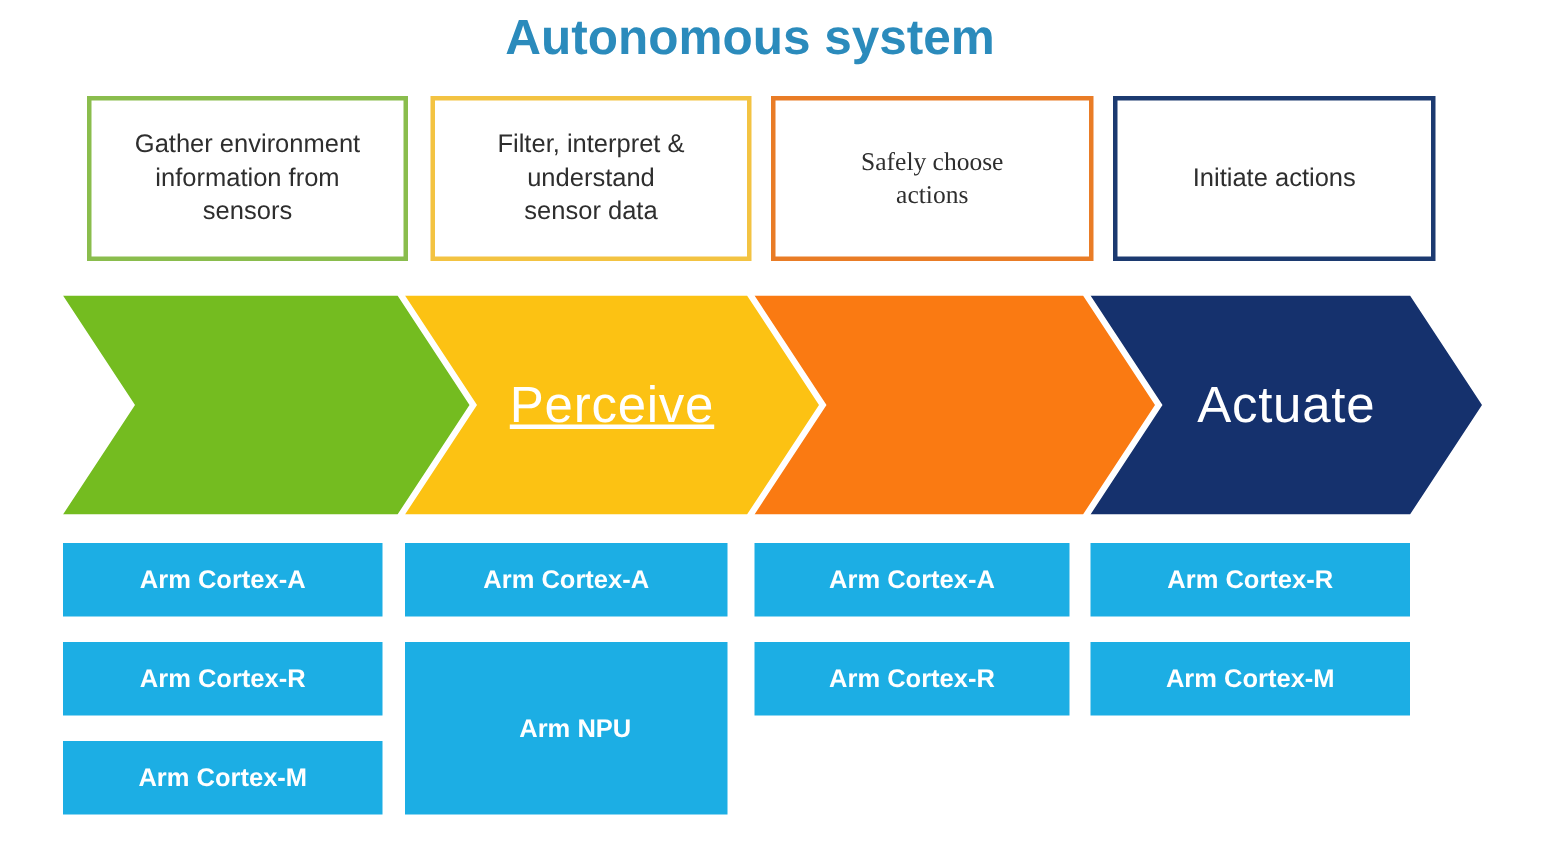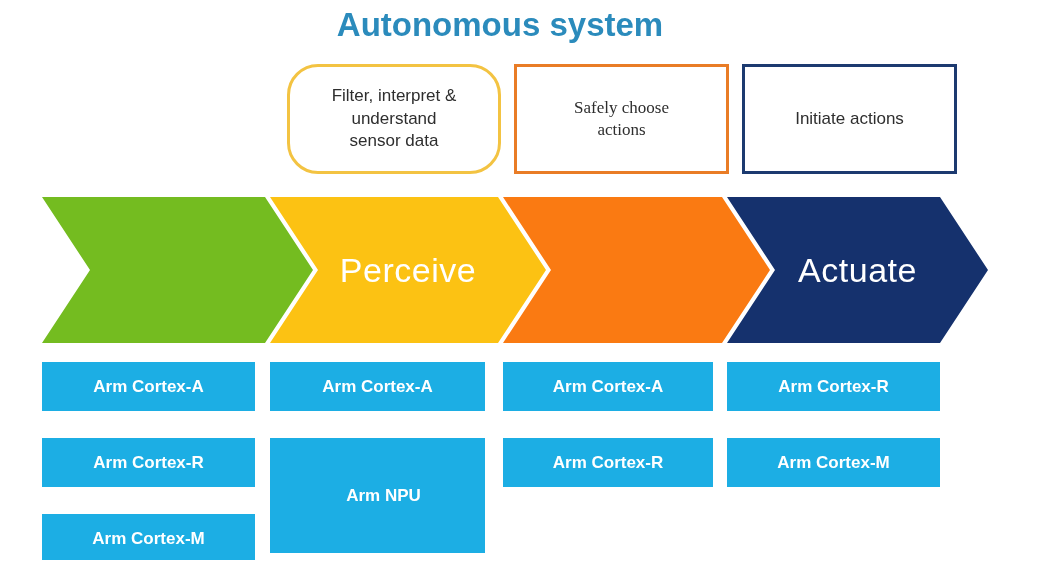--- a/index.html
+++ b/index.html
@@ -30,43 +30,48 @@
   .desc-1{left:287px;width:214px;}
   .desc-2{left:514px;width:215px;font-family:Liberation Serif, serif;}
   .desc-3{left:742px;width:215px;}
   .arrows-svg{position:absolute;left:0;top:197px;width:1040px;height:146px;}
   .chev-label{
     position:absolute;top:197px;height:146px;line-height:146px;
     text-align:center;color:#ffffff;font-size:34px;font-weight:400;
     letter-spacing:0.5px;
   }
   .lbl-0{left:42px;width:271px;}
-  .lbl-1{left:270px;width:276px;}
+  .lbl-1{left:270px;width:276px;text-decoration:underline;}
   .lbl-2{left:503px;width:267px;}
   .lbl-3{left:727px;width:261px;}
   .chip-col{position:absolute;top:362px;}
   .col-0{left:42px;width:213px;}
   .col-1{left:270px;width:215px;}
   .col-2{left:503px;width:210px;}
   .col-3{left:727px;width:213px;}
   .chip{
-    height:49px;margin-bottom:27px;
+    height:49px;margin-bottom:17px;
     display:flex;align-items:center;justify-content:center;
     color:#ffffff;font-size:17px;font-weight:bold;
   }
   .chip.tall{height:115px;padding-left:12px;}
 </style>
 </head>
 <body>
 
 <div class="canvas">
 
   <h1 class="title" style="color: rgb(43, 139, 188);">Autonomous system</h1>
 
-  <div class="desc-box desc-1" style="border-color: rgb(243, 195, 66); border-radius: 31px;">
+  <div class="desc-box desc-0" style="border-color: rgb(138, 189, 77);">
+    <span>Gather environment
+information from
+sensors</span>
+  </div>
+  <div class="desc-box desc-1" style="border-color: rgb(243, 195, 66);">
     <span>Filter, interpret &amp;
 understand
 sensor data</span>
   </div>
   <div class="desc-box desc-2" style="border-color: rgb(233, 124, 38);">
     <span>Safely choose
 actions</span>
   </div>
   <div class="desc-box desc-3" style="border-color: rgb(28, 58, 112); justify-content: center;">
     <span>Initiate actions</span>

